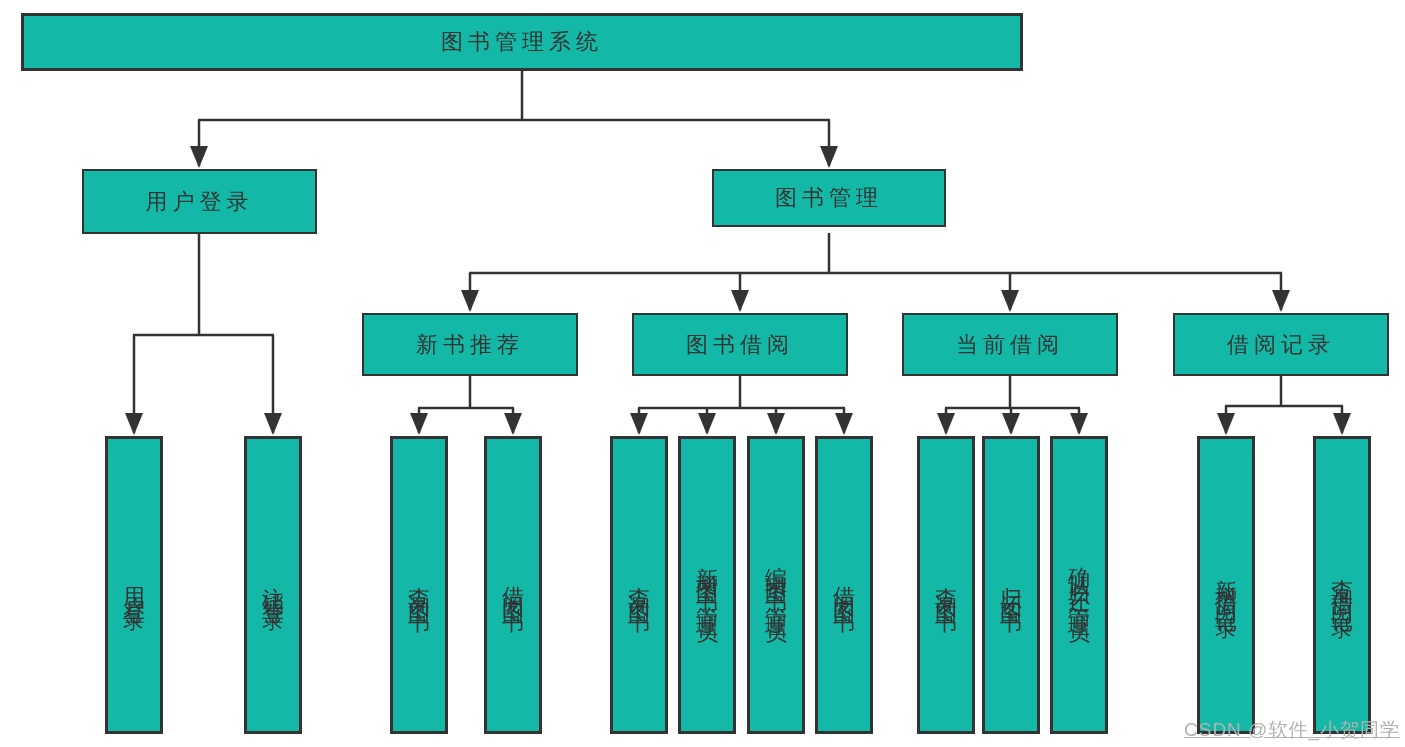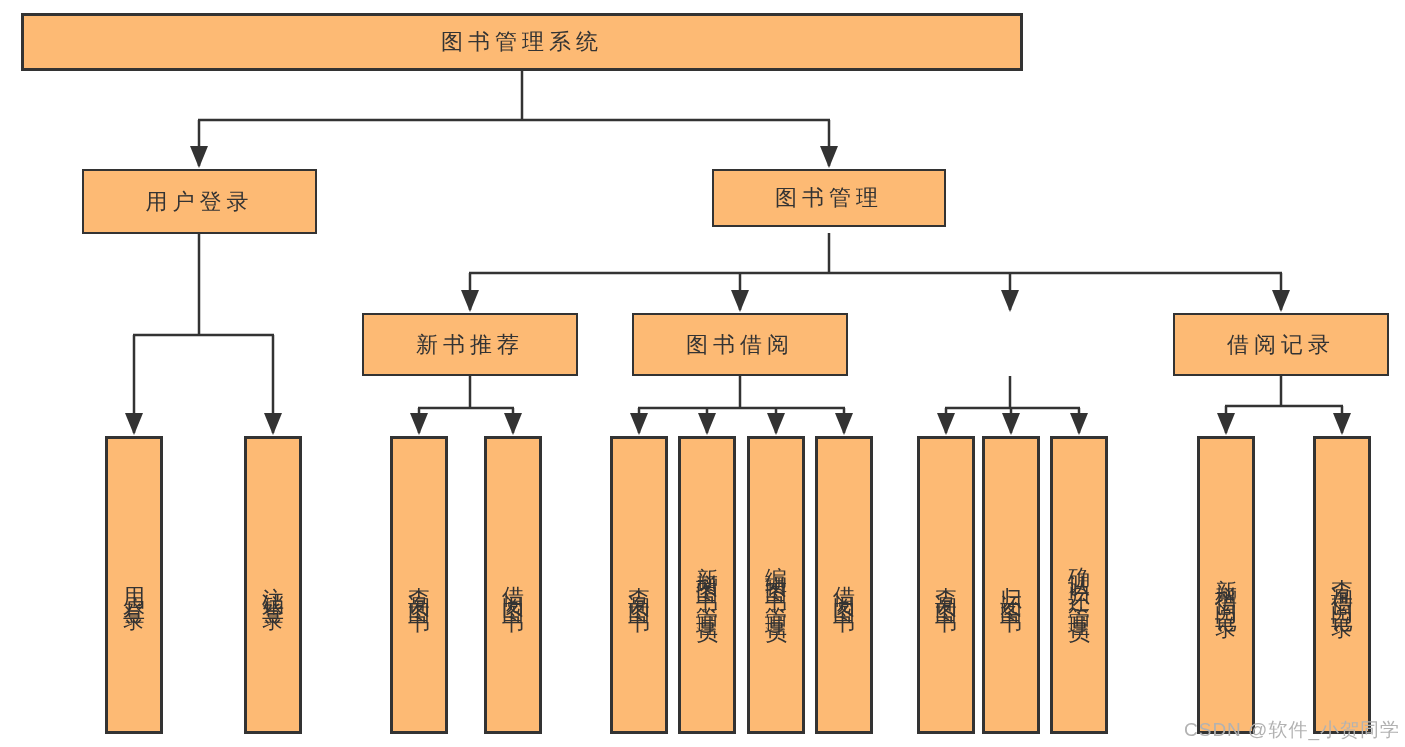--- a/index.html
+++ b/index.html
@@ -8,21 +8,21 @@
     position:relative;
     width:1405px; height:747px;
     background:#ffffff;
     font-family:"Liberation Sans","DejaVu Sans",sans-serif;
     color:#333333;
     overflow:hidden;
   }
   svg.connectors { position:absolute; left:0; top:0; z-index:1; }
   .box {
     position:absolute;
-    background:#fdba74;
+    background:#14b8a6;
     border:2px solid #333333;
     display:flex;
     align-items:center;
     justify-content:center;
     font-size:22px;
     letter-spacing:5px;
     color:#333333;
     z-index:2;
     white-space:nowrap;
   }
@@ -35,20 +35,21 @@
     white-space:normal;
   }
   .watermark {
     position:absolute;
     left:1184px; top:717px;
     font-size:19px;
     color:#b2b2b2;
     letter-spacing:1px;
     z-index:3;
     white-space:nowrap;
+    text-decoration:underline;
   }
 </style>
 </head>
 <body>
 
 <div class="canvas">
 
   <svg class="connectors" width="1405" height="747" viewBox="0 0 1405 747">
     <defs>
       <marker id="arrow" markerUnits="userSpaceOnUse" markerWidth="26" markerHeight="22" refX="20" refY="9" orient="auto">
@@ -99,20 +100,21 @@
     </g>
   </svg>
 
   <div class="box root" style="left:21px; top:13px; width:1002px; height:58px;">图书管理系统</div>
 
   <div class="box" style="left:82px; top:169px; width:235px; height:65px;">用户登录</div>
   <div class="box" style="left:712px; top:169px; width:234px; height:58px;">图书管理</div>
 
   <div class="box" style="left:362px; top:313px; width:216px; height:63px;">新书推荐</div>
   <div class="box" style="left:632px; top:313px; width:216px; height:63px;">图书借阅</div>
+  <div class="box" style="left:902px; top:313px; width:216px; height:63px;">当前借阅</div>
   <div class="box" style="left:1173px; top:313px; width:216px; height:63px;">借阅记录</div>
 
   <div class="box leaf" style="left:105px; top:436px; width:58px; height:298px;">用户登录</div>
   <div class="box leaf" style="left:244px; top:436px; width:58px; height:298px;">注销登录</div>
 
   <div class="box leaf" style="left:390px; top:436px; width:58px; height:298px;">查询图书</div>
   <div class="box leaf" style="left:484px; top:436px; width:58px; height:298px;">借阅图书</div>
 
   <div class="box leaf" style="left:610px; top:436px; width:58px; height:298px;">查询图书</div>
   <div class="box leaf" style="left:678px; top:436px; width:58px; height:298px;">新增图书（管理员）</div>

